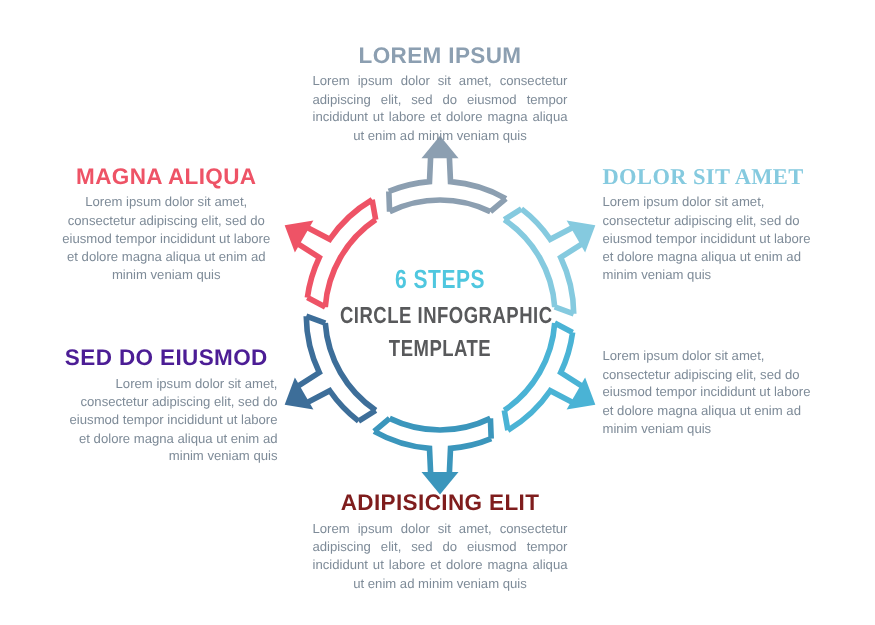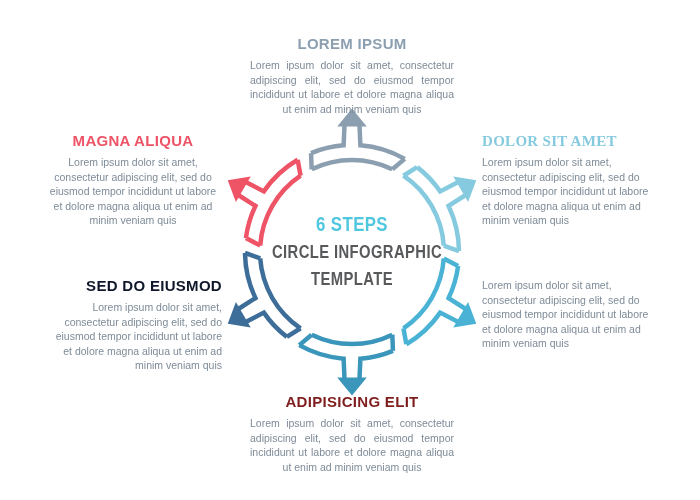--- a/index.html
+++ b/index.html
@@ -7,21 +7,21 @@
     width:700px;height:500px;background:#ffffff;overflow:hidden;
     font-family:"Liberation Sans", sans-serif;
     -webkit-font-smoothing:antialiased;
   }
   .canvas{position:relative;width:700px;height:500px;background:#fff;}
 
   
   .section{position:absolute;}
   .section h2{
     margin:0 0 6px 0;
-    font-size:15px;font-weight:700;letter-spacing:.3px;
+    font-size:18px;font-weight:700;letter-spacing:.3px;
     line-height:16px;
   }
   .section p{
     margin:0;
     font-size:10.5px;line-height:14.5px;
     color:#7E8B98;
   }
   .sec-top   {left:250px;top:36px; width:204px;text-align:center;}
   .sec-bottom{left:250px;top:394px;width:204px;text-align:center;}
   .sec-top p, .sec-bottom p{text-align:justify;text-align-last:center;}
@@ -97,21 +97,21 @@
   <div class="section sec-br">
     <p>Lorem ipsum dolor sit amet, consectetur adipiscing elit, sed do eiusmod tempor incididunt ut labore et dolore magna aliqua ut enim ad minim veniam quis</p>
   </div>
 
   <div class="section sec-bottom">
     <h2 style="color: #7f1d1d;">ADIPISICING ELIT</h2>
     <p>Lorem ipsum dolor sit amet, consectetur adipiscing elit, sed do eiusmod tempor incididunt ut labore et dolore magna aliqua ut enim ad minim veniam quis</p>
   </div>
 
   <div class="section sec-bl">
-    <h2 style="color: #0f172a;">SED DO EIUSMOD</h2>
+    <h2 style="color: #4c1d95; text-align: center;">SED DO EIUSMOD</h2>
     <p>Lorem ipsum dolor sit amet, consectetur adipiscing elit, sed do eiusmod tempor incididunt ut labore et dolore magna aliqua ut enim ad minim veniam quis</p>
   </div>
 
   <div class="section sec-tl">
     <h2 style="color: rgb(238, 83, 102);">MAGNA ALIQUA</h2>
     <p>Lorem ipsum dolor sit amet, consectetur adipiscing elit, sed do eiusmod tempor incididunt ut labore et dolore magna aliqua ut enim ad minim veniam quis</p>
   </div>
 
 </div>
 

